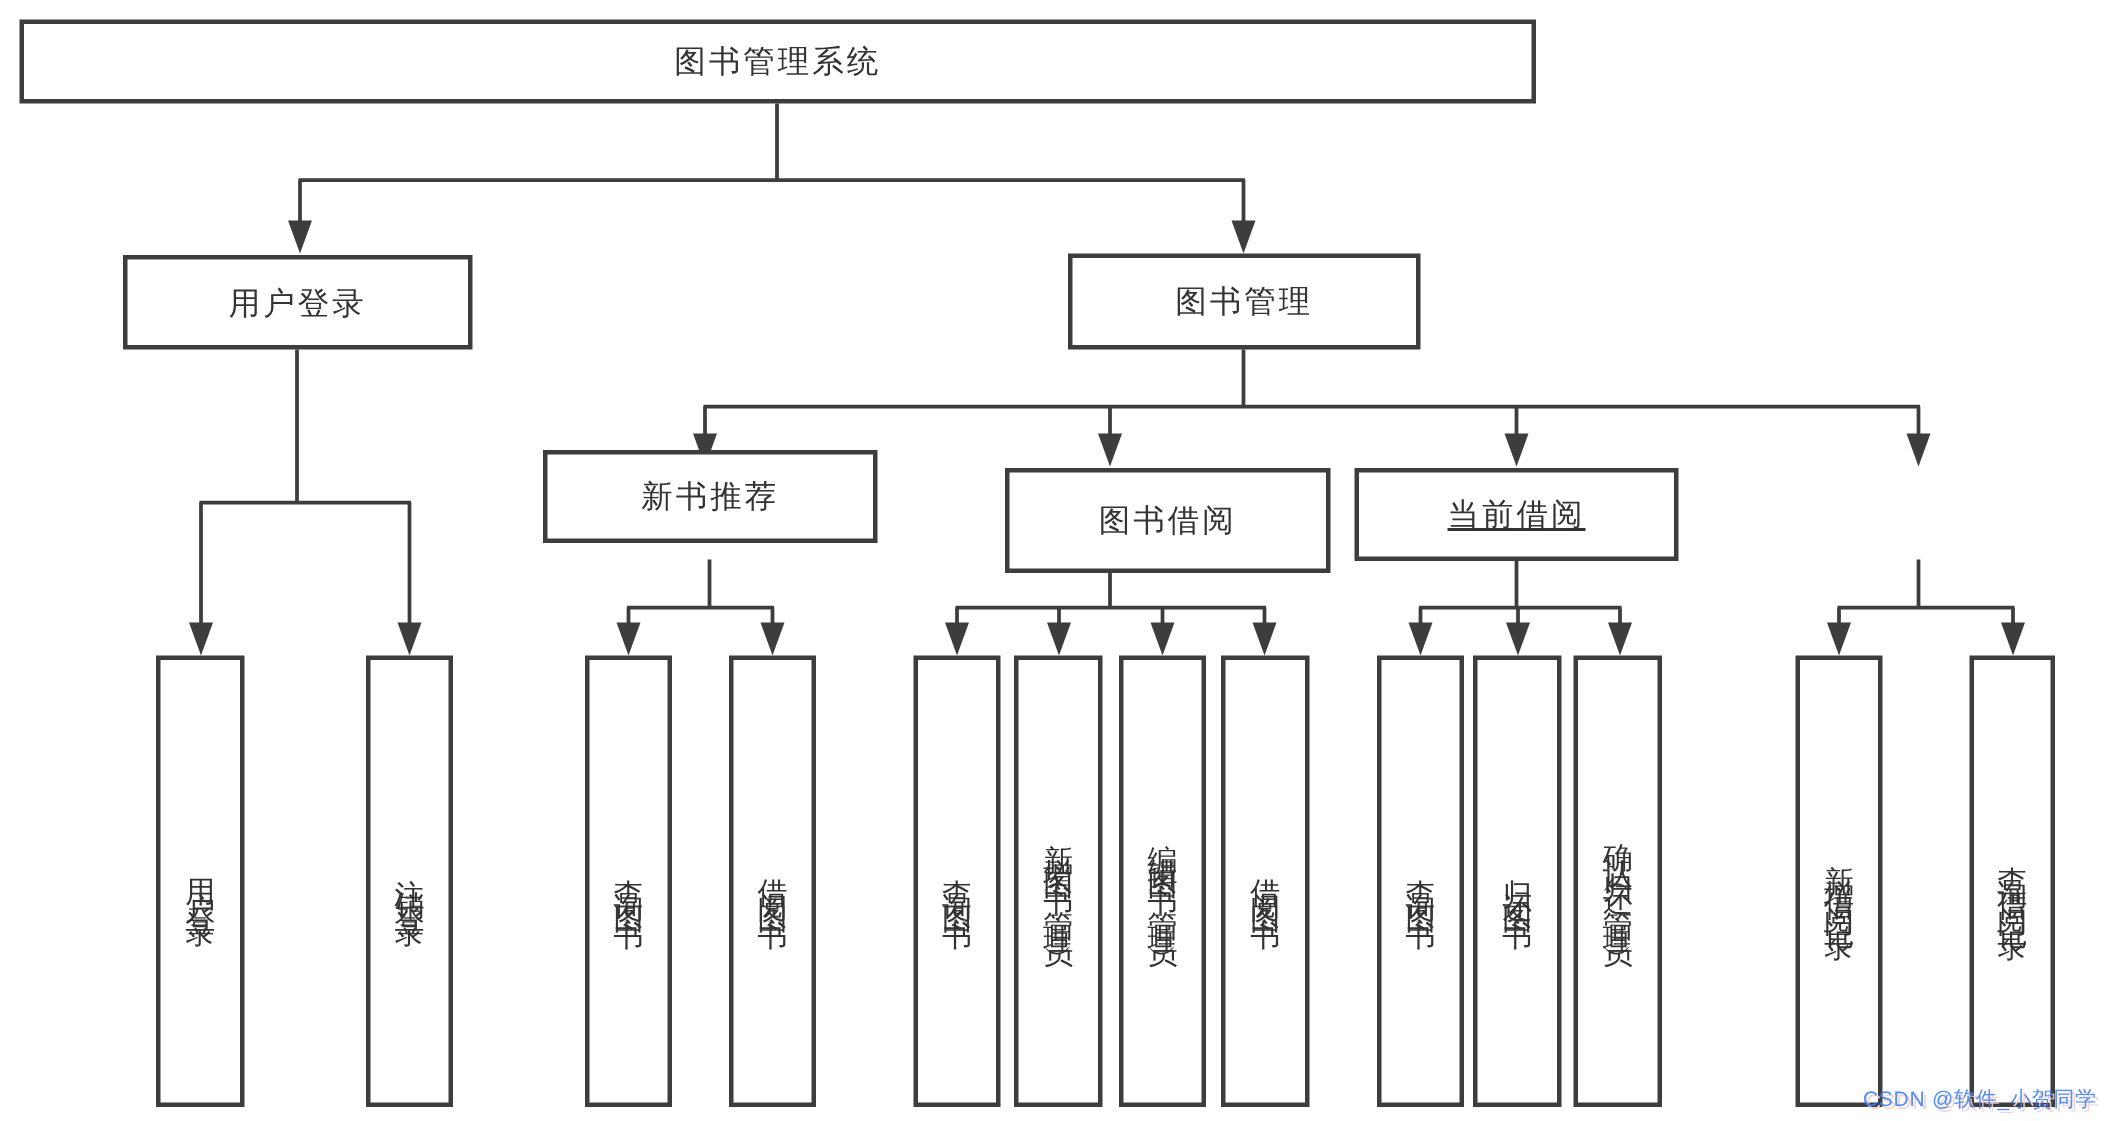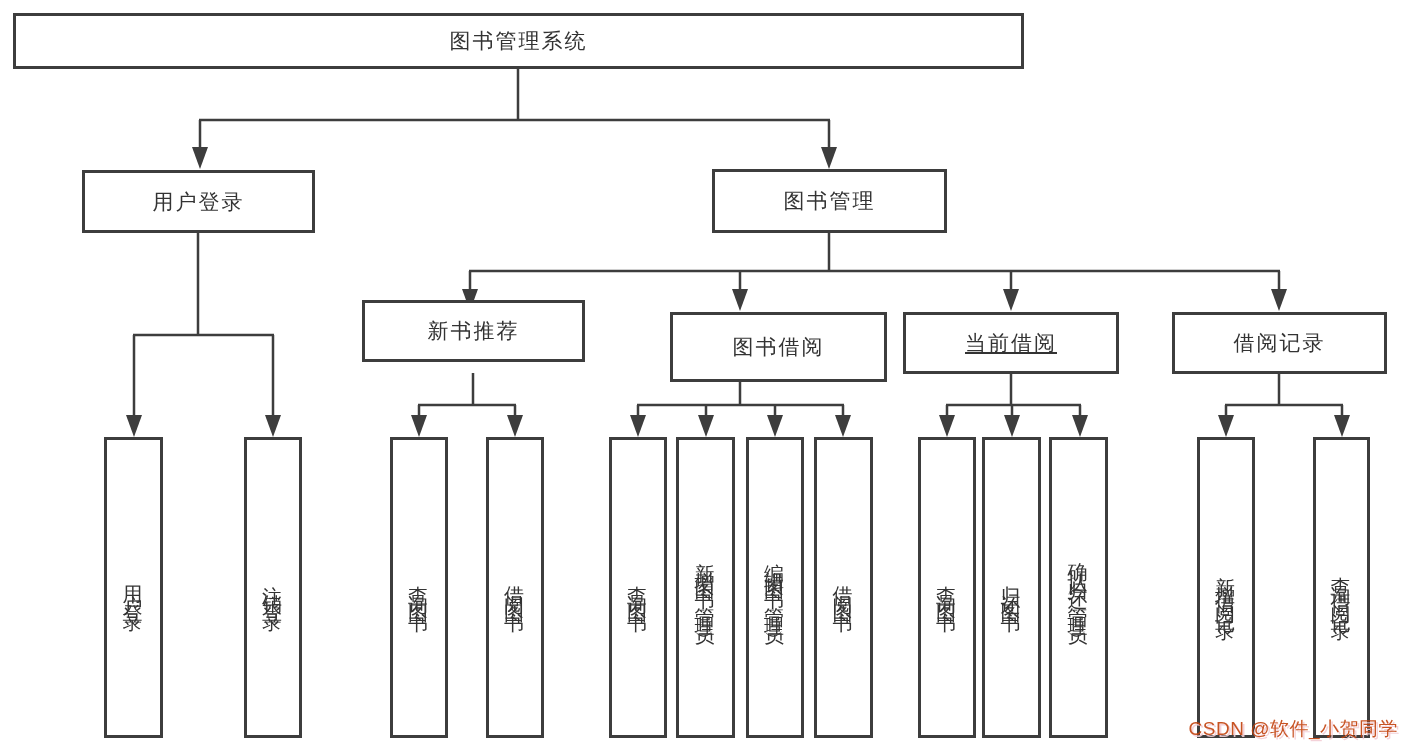--- a/index.html
+++ b/index.html
@@ -35,23 +35,23 @@
   .leaf {
     writing-mode: vertical-rl;   
     font-size: 20px;
     letter-spacing: 9px;
     white-space: normal;
   }
   .watermark {
     position: absolute;
     right: 7px;
     bottom: 5px;
-    font-size: 19px;
+    font-size: 14px;
     letter-spacing: 0.5px;
-    color: #c2410c;
+    color: #3b82f6;
     text-shadow: 2px 2px 0 #f3ced5;
     z-index: 5;
     opacity: 0.9;
   }
 </style>
 </head>
 <body>
 
 <div class="canvas">
 
@@ -103,21 +103,20 @@
   </svg>
 
   <div class="node" style="left:13px; top:13px; width:1011px; height:56px;">图书管理系统</div>
 
   <div class="node" style="left:82px; top:170px; width:233px; height:63px;">用户登录</div>
   <div class="node" style="left:712px; top:169px; width:235px; height:64px;">图书管理</div>
 
   <div class="node" style="left:362px; top:300px; width:223px; height:62px;">新书推荐</div>
   <div class="node" style="left:632px; top:312px; width:217px; height:70px;margin-left:38px;">图书借阅</div>
   <div class="node" style="left:903px; top:312px; width:216px; height:62px;text-decoration:underline;">当前借阅</div>
-  <div class="node" style="left:1172px; top:312px; width:215px; height:62px;">借阅记录</div>
 
   <div class="node leaf" style="left:104px; top:437px; width:59px; height:301px;">用户登录</div>
   <div class="node leaf" style="left:244px; top:437px; width:58px; height:301px;">注销登录</div>
 
   <div class="node leaf" style="left:390px; top:437px; width:58px; height:301px;">查询图书</div>
   <div class="node leaf" style="left:486px; top:437px; width:58px; height:301px;">借阅图书</div>
 
   <div class="node leaf" style="left:609px; top:437px; width:58px; height:301px;">查询图书</div>
   <div class="node leaf" style="left:676px; top:437px; width:59px; height:301px;">新增图书（管理员）</div>
   <div class="node leaf" style="left:746px; top:437px; width:58px; height:301px;">编辑图书（管理员）</div>

